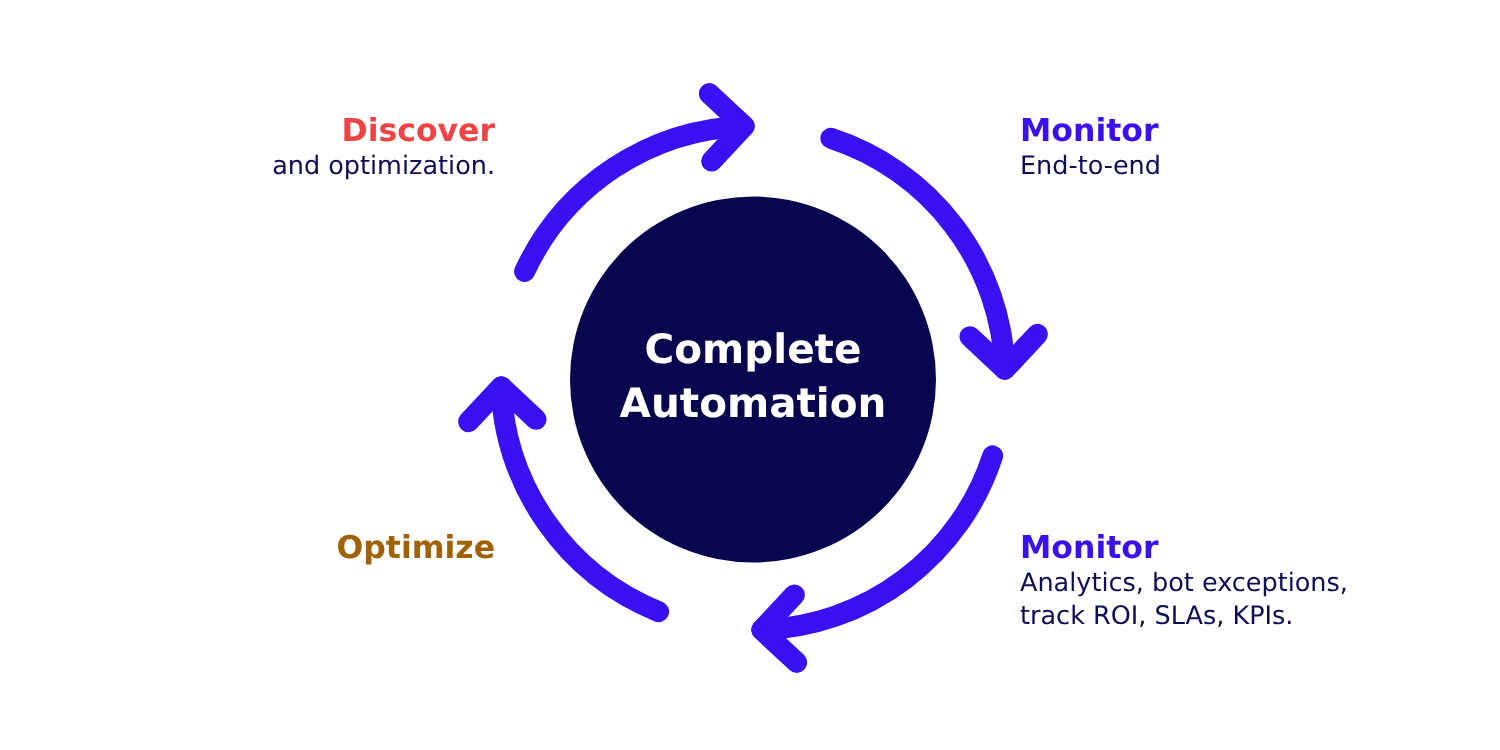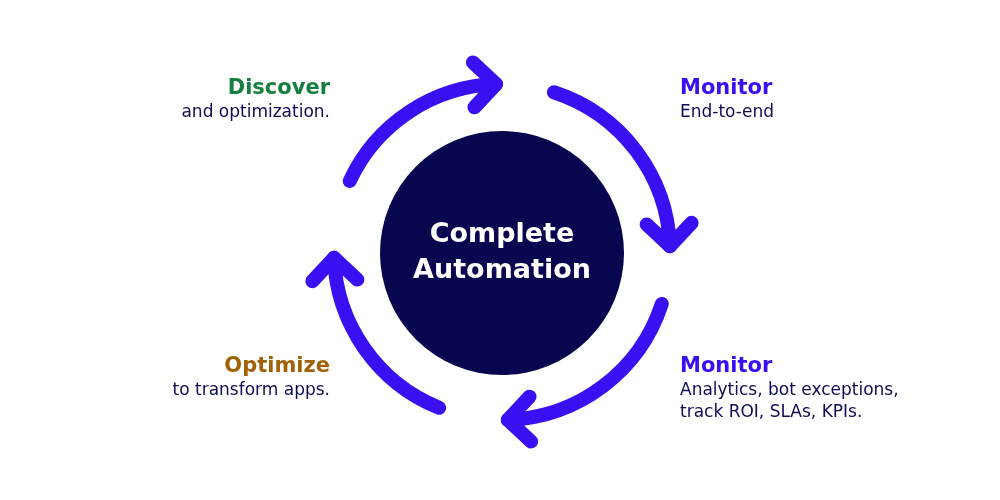--- a/index.html
+++ b/index.html
@@ -29,31 +29,30 @@
       <polyline points="531.134647729756,441.5987138713315 507.8631154460202,419.8976589392081 529.5641703781436,396.62612665547215" fill="none" stroke="#3a0ff2" stroke-width="14" stroke-linecap="round" stroke-linejoin="round"></polyline>
       <path d="M439.0660923061268,407.7668875672203 A168,168 0 0 1 334.1023410607919,257.8631154460201" fill="none" stroke="#3a0ff2" stroke-width="14" stroke-linecap="round"></path>
       <polyline points="312.4012861286685,281.13464772975607 334.1023410607919,257.8631154460201 357.37387334452785,279.5641703781435" fill="none" stroke="#3a0ff2" stroke-width="14" stroke-linecap="round" stroke-linejoin="round"></polyline>
     </g>
   <circle cx="502" cy="253" r="122" fill="#07064f"></circle>
   <text class="center-text" x="502" y="242" text-anchor="middle">Complete</text>
   <text class="center-text" x="502" y="278" text-anchor="middle">Automation</text>
 </svg>
 
 <div class="label right-align" id="discover">
-  <span class="title" style="color:#15803d">Discover</span>
+  <span class="title" style="color:#ef4444">Discover</span>
   <span class="line">and optimization.</span>
 </div>
 
 <div class="label" id="automate">
   <span class="title" style="color:#3a0ff2">Monitor</span>
   <span class="line">End-to-end</span>
 </div>
 
 <div class="label" id="monitor">
   <span class="title" style="color:#3a0ff2">Monitor</span>
   <span class="line">Analytics, bot exceptions,</span>
   <span class="line">track ROI, SLAs, KPIs.</span>
 </div>
 
 <div class="label right-align" id="optimize">
   <span class="title" style="color:#a16207">Optimize</span>
-  <span class="line">to transform apps.</span>
 </div>
 
 </body></html>

